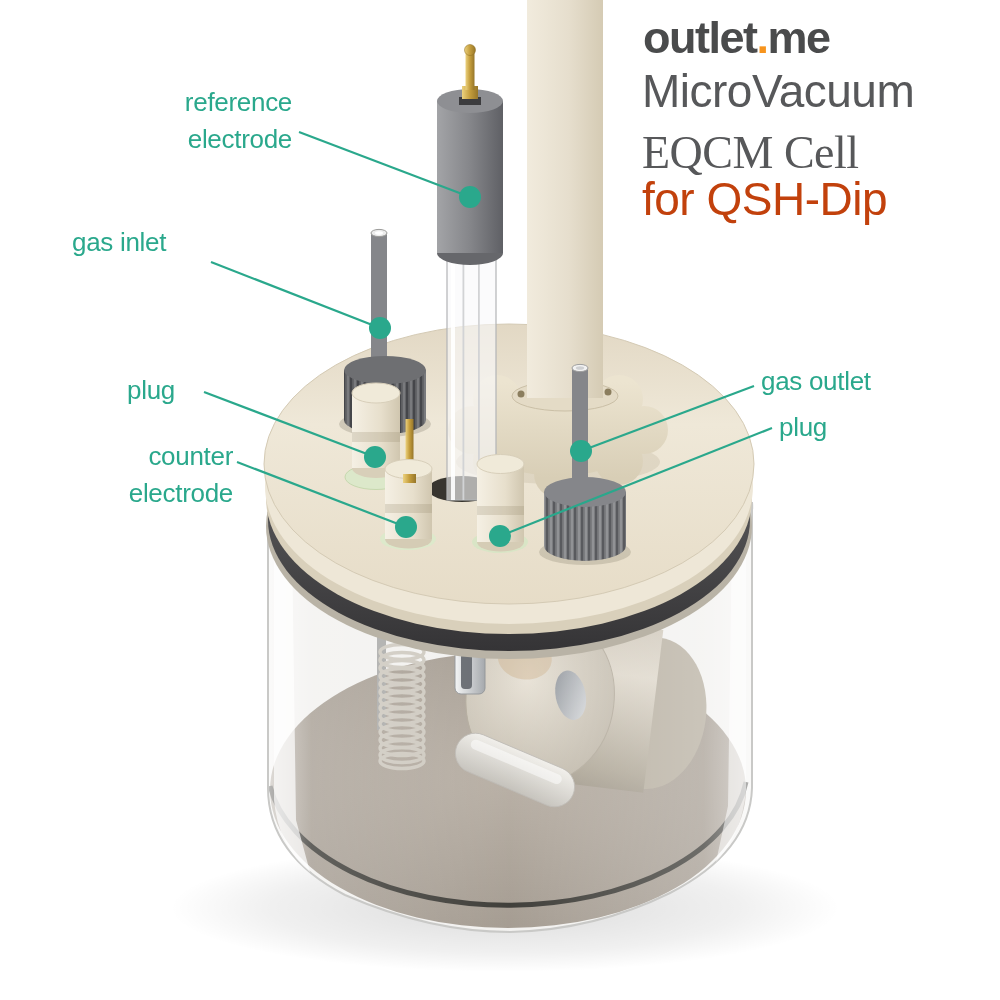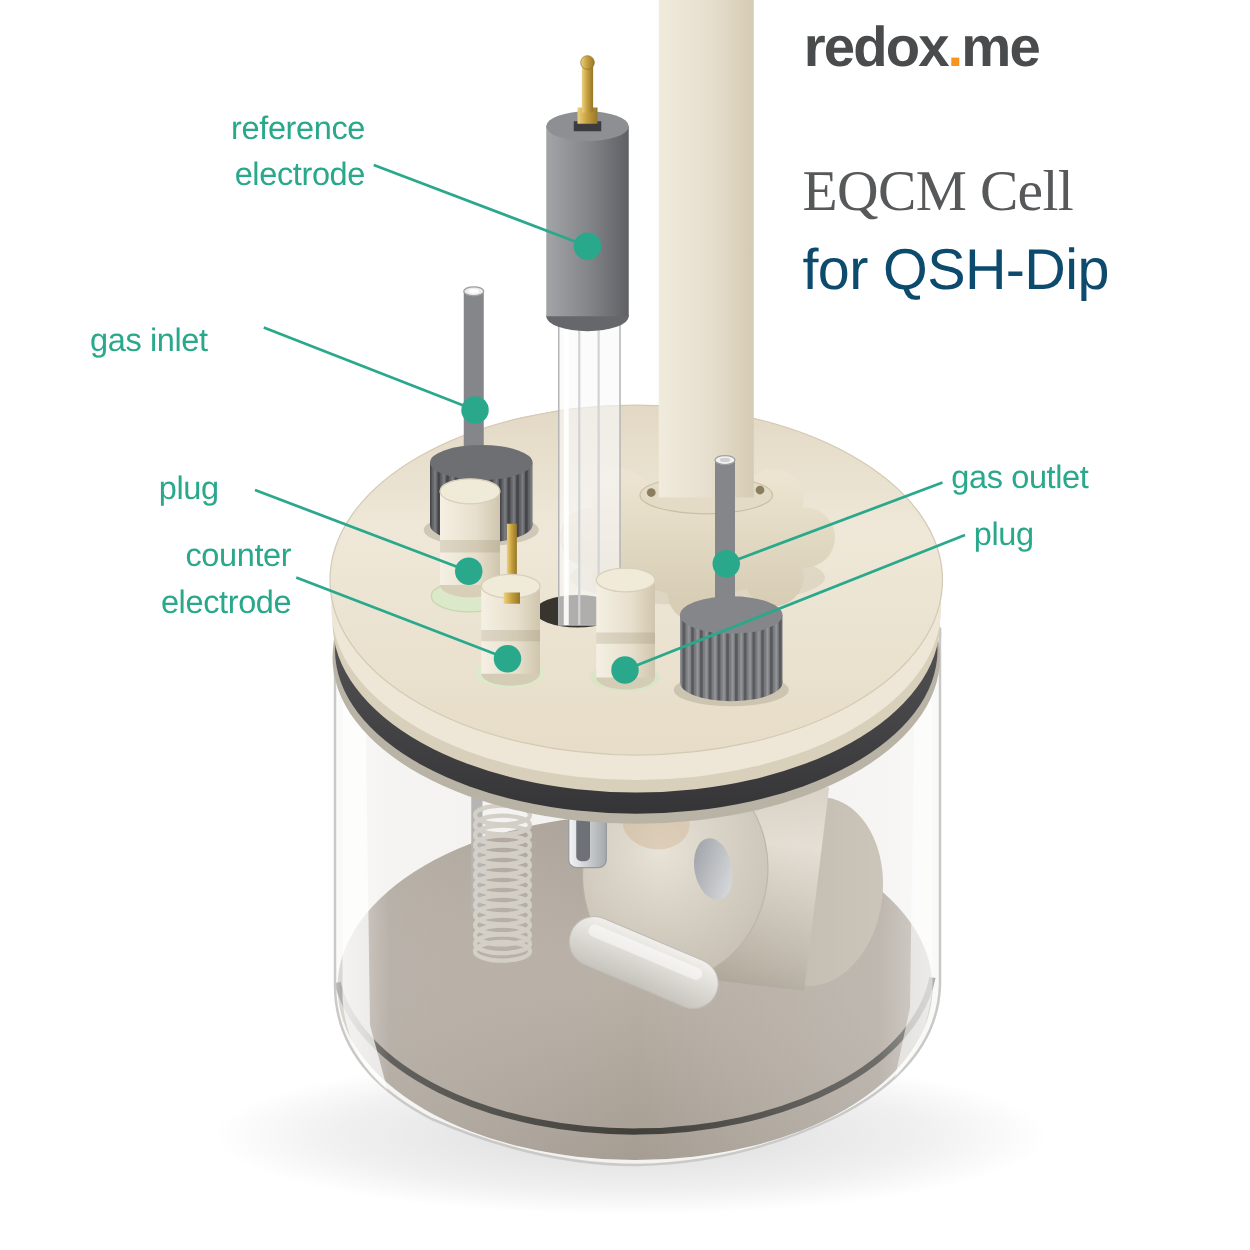--- a/index.html
+++ b/index.html
@@ -2,32 +2,32 @@
 <html><head>
 <meta charset="utf-8">
 <style>
   html,body{margin:0;padding:0;background:#ffffff;}
   .stage{position:relative;width:1000px;height:1000px;background:#ffffff;overflow:hidden;
          font-family:"Liberation Sans", sans-serif;}
   .stage svg{position:absolute;left:0;top:0;}
   .callout{position:absolute;color:#2aa88c;font-size:26px;line-height:37px;
            letter-spacing:-0.3px;white-space:pre-line;}
   .lbl-ref{left:90px;top:84px;width:202px;text-align:right;}
-  .lbl-gas-in{left:72px;top:254px;}
+  .lbl-gas-in{left:72px;top:224px;}
   .lbl-plug-l{left:127px;top:372px;}
-  .lbl-counter{left:58px;top:426px;width:175px;text-align:right;}
+  .lbl-counter{left:58px;top:438px;width:175px;text-align:right;}
   .lbl-gas-out{left:761px;top:363px;}
   .lbl-plug-r{left:779px;top:409px;}
   .brand{position:absolute;left:643px;top:12px;font-size:45px;font-weight:800;
          letter-spacing:-1.5px;color:#4a4b4c;}
   .brand .dot{color:#f7941d;}
   .title-line{position:absolute;left:642px;font-size:46px;font-weight:400;
               letter-spacing:-0.5px;color:#57585a;}
   .t1{top:64px;} .t2{top:126px;font-family:Liberation Serif, serif;}
-  .t3{top:188px;color:#0c4a6e;} .t4{top:250px;color:#2aa288;}
+  .t3{top:172px;color:#c2410c;} .t4{top:250px;color:#2aa288;}
 </style>
 </head>
 <body>
 
 <div class="stage">
 
 <svg width="1000" height="1000" viewBox="0 0 1000 1000">
   <defs>
     <radialGradient id="shadowGrad" cx="0.5" cy="0.5" r="0.5">
       <stop offset="0" stop-color="rgba(0,0,0,0.14)"></stop>
@@ -272,21 +272,22 @@
   <g fill="#2aa88c">
     <circle cx="470" cy="197" r="11"></circle>
     <circle cx="380" cy="328" r="11"></circle>
     <circle cx="375" cy="457" r="11"></circle>
     <circle cx="406" cy="527" r="11"></circle>
     <circle cx="581" cy="451" r="11"></circle>
     <circle cx="500" cy="536" r="11"></circle>
   </g>
 </svg>
 
-  <div class="brand"><span>redox</span><span class="dot">.</span><span>me</span></div>
+  <div class="brand"><span>outlet</span><span class="dot">.</span><span>me</span></div>
+  <div class="title-line t1">MicroVacuum</div>
   <div class="title-line t2">EQCM Cell</div>
   <div class="title-line t3">for QSH-Dip</div>
 
   <div class="callout lbl-ref">reference
 electrode</div>
   <div class="callout lbl-gas-in">gas inlet</div>
   <div class="callout lbl-plug-l">plug</div>
   <div class="callout lbl-counter">counter
 electrode</div>
   <div class="callout lbl-gas-out">gas outlet</div>

